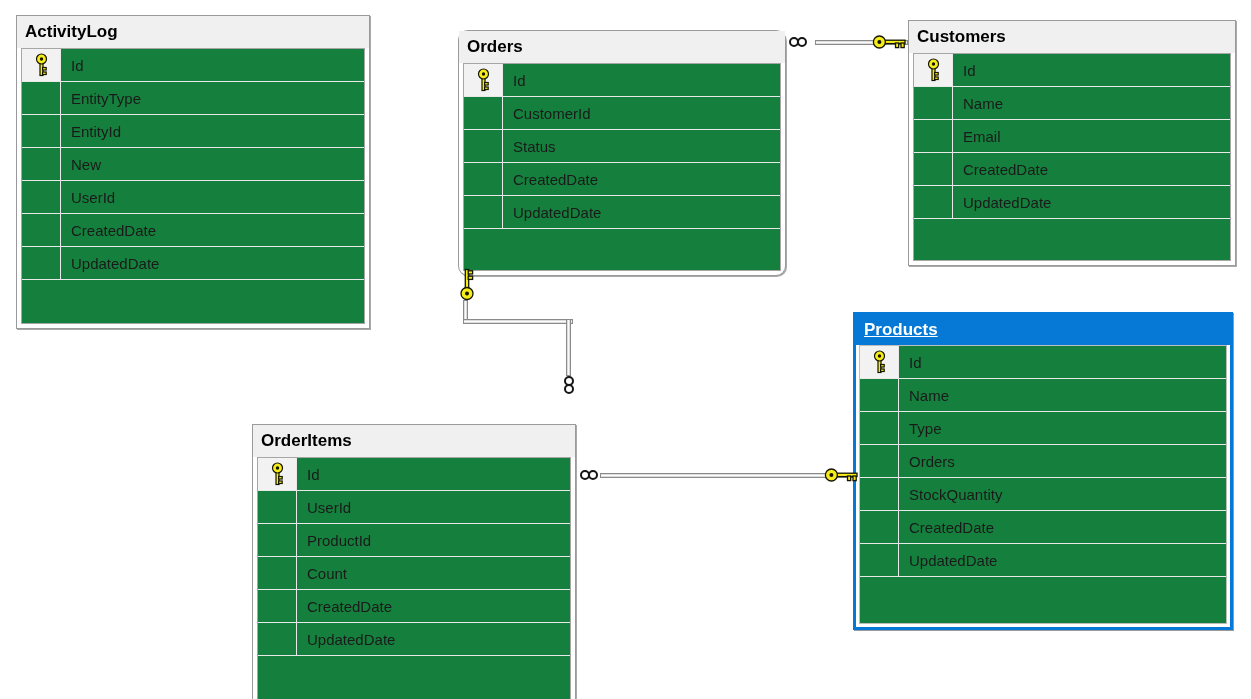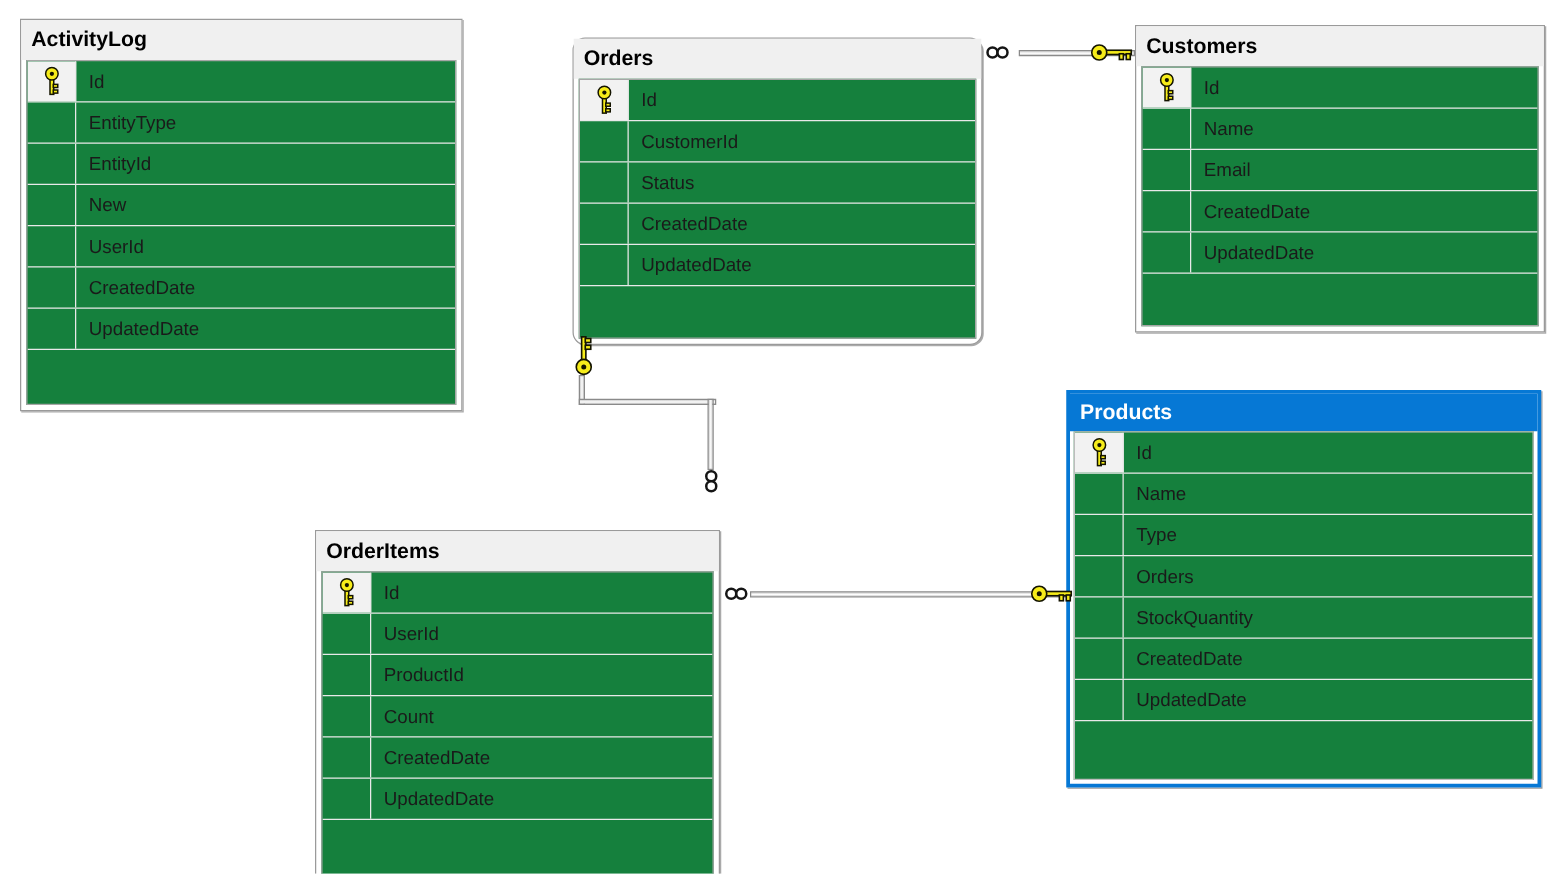--- a/index.html
+++ b/index.html
@@ -19,21 +19,21 @@
   .table-card .grid{
     position:absolute;left:4px;right:4px;top:32px;bottom:4px;
     background:#15803d;border:1px solid #a6a6a6;overflow:hidden;
   }
   .row{display:flex;height:32px;border-bottom:1px solid #e9e9e9;align-items:stretch;}
   .keycell{width:38px;border-right:1px solid #e9e9e9;display:flex;align-items:center;justify-content:center;flex:none;}
   .keycell.pk{background:#f2f2f2;}
   .colname{padding-left:10px;font-size:15px;color:#1a1a1a;display:flex;align-items:center;white-space:nowrap;}
   
   .table-card.selected{border:3px solid #0678d5;box-shadow:1px 1px 0 #9a9a9a;}
-  .table-card.selected .title{background:#0678d5;color:#ffffff;height:30px;line-height:30px;}
+  .table-card.selected .title{background:#0678d5;color:#ffffff;height:30px;line-height:30px;text-decoration:underline;}
   .table-card.selected .grid{top:30px;left:3px;right:3px;bottom:3px;border:1px solid #bdbdbd;}
   
   #t-activitylog{left:16px;top:15px;width:354px;height:314px;}
   #t-orders{left:458px;top:30px;width:328px;height:246px;border-radius:10px;}
   #t-customers{left:908px;top:20px;width:328px;height:246px;}
   #t-orderitems{left:252px;top:384px;width:324px;height:359px;margin-top:40px;}
   #t-products{left:853px;top:312px;width:380px;height:318px;}
   
   .pipe{position:absolute;border:1px solid #8a8a8a;box-sizing:border-box;z-index:1;}
   .pipe.h{height:5px;background:linear-gradient(to bottom,#cfcfcf,#ffffff 55%,#c9c9c9);}

